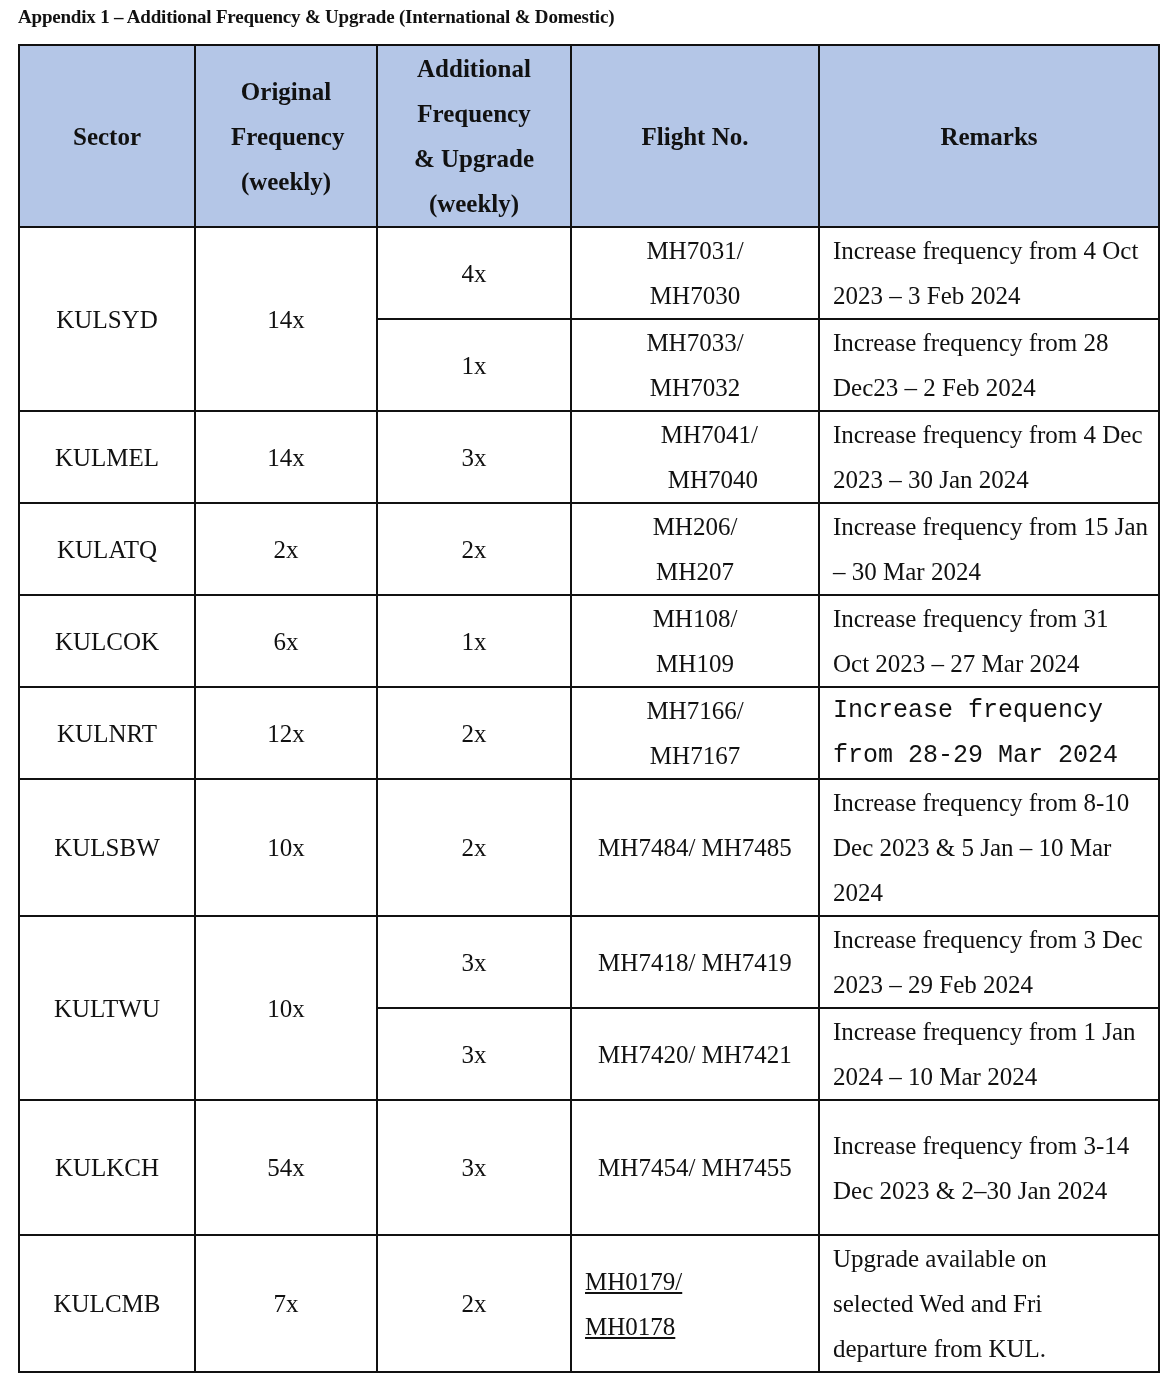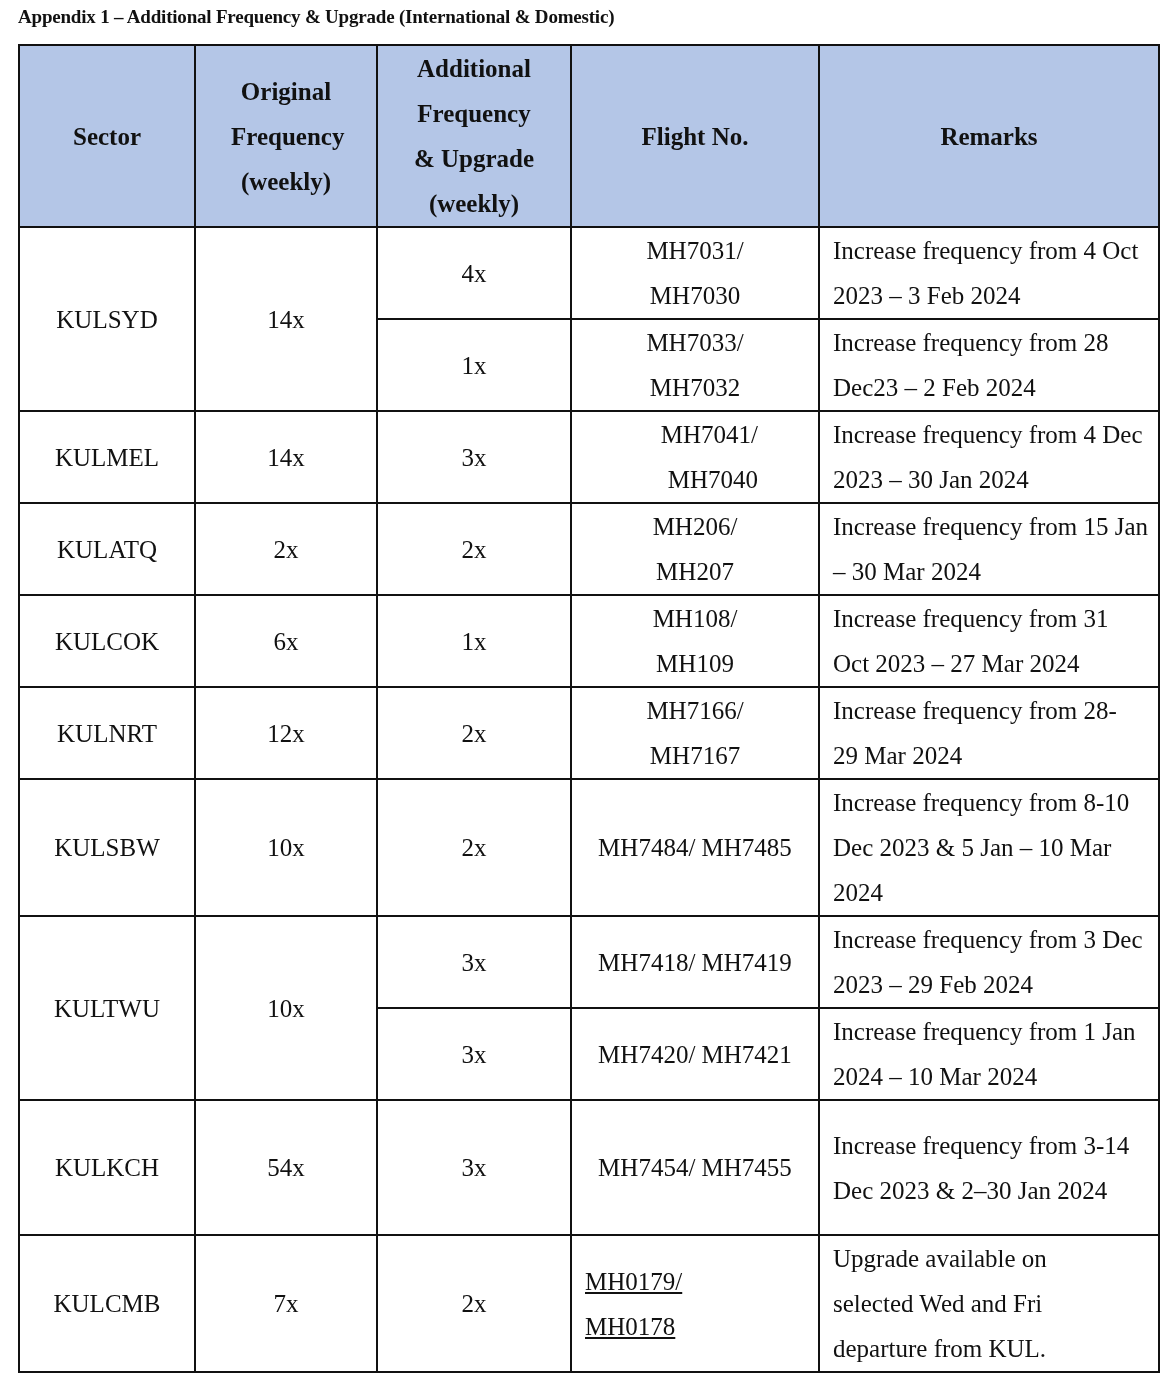--- a/index.html
+++ b/index.html
@@ -72,21 +72,21 @@
       <td>1x</td>
       <td style="padding:0 70px;">MH108/ MH109</td>
       <td class="remarks">Increase frequency from 31 Oct 2023 – 27 Mar 2024</td>
     </tr>
 
     <tr class="h92">
       <td>KULNRT</td>
       <td>12x</td>
       <td>2x</td>
       <td style="padding:0 60px;">MH7166/ MH7167</td>
-      <td class="remarks" style="padding-right:20px;">Increase frequency from 28-29 Mar 2024</td>
+      <td class="remarks" style="padding-right:20px;font-family:Liberation Mono, monospace;">Increase frequency from 28-29 Mar 2024</td>
     </tr>
 
     <tr class="h137">
       <td>KULSBW</td>
       <td>10x</td>
       <td>2x</td>
       <td>MH7484/ MH7485</td>
       <td class="remarks">Increase frequency from 8-10 Dec 2023 &amp; 5 Jan – 10 Mar 2024</td>
     </tr>
 

